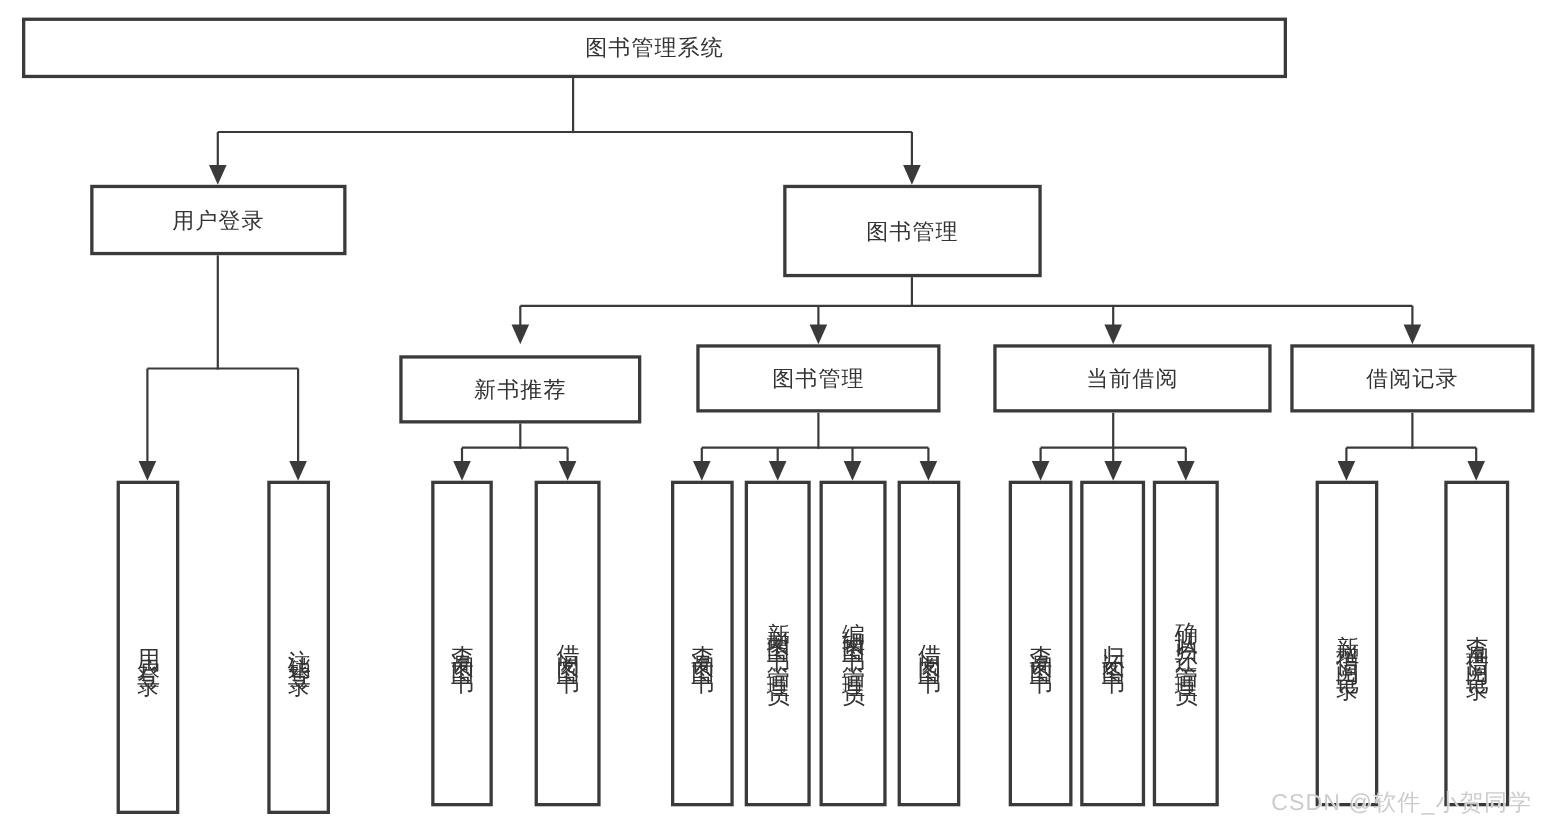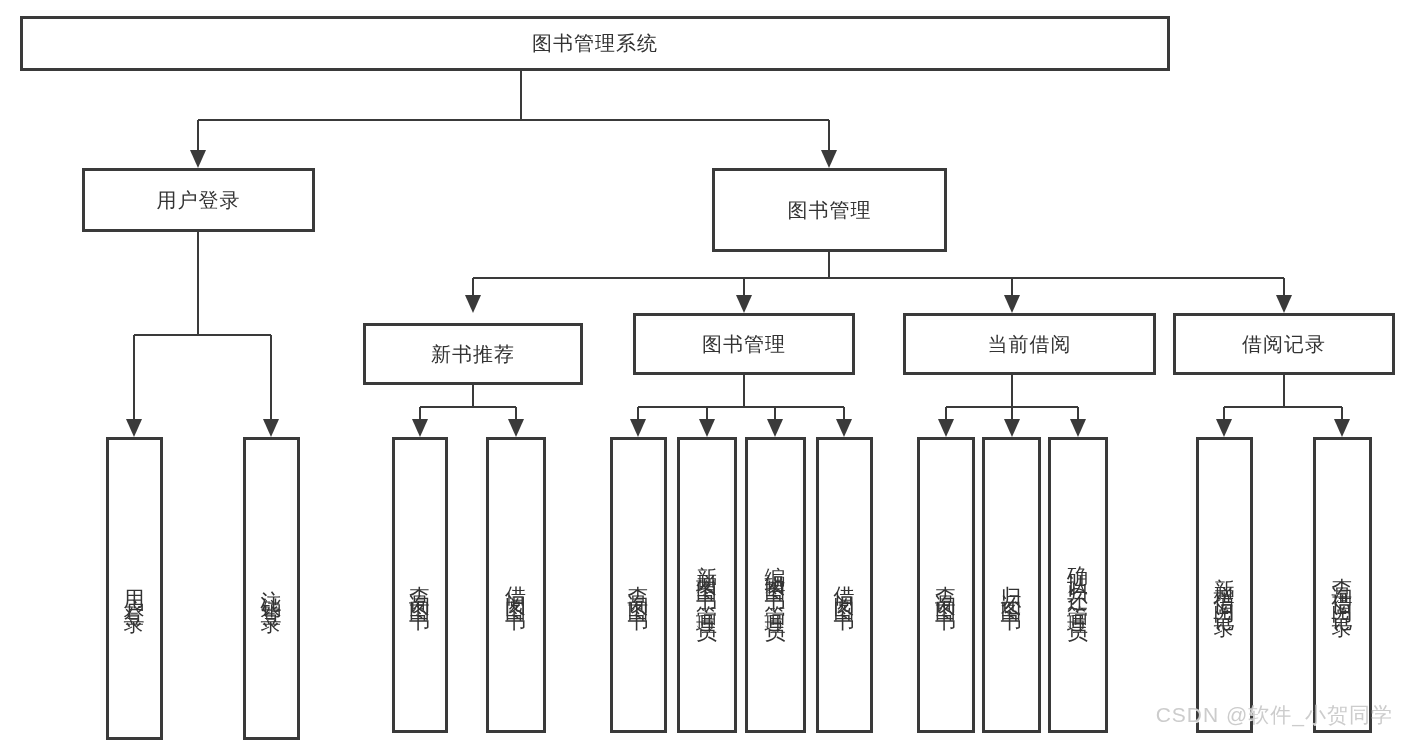--- a/index.html
+++ b/index.html
@@ -42,21 +42,21 @@
     writing-mode: vertical-rl;
     text-orientation: mixed;
     font-size: 21px;
     color: #333333;
     letter-spacing: 8px;
     line-height: 1;
   }
   .watermark {
     position: absolute;
     right: 12px;
-    bottom: 18px;
+    bottom: 4px;
     font-size: 21px;
     color: rgba(201, 201, 201, 0.95);
     text-shadow: 1px 1px 0 rgba(255,255,255,0.85);
     letter-spacing: 1px;
     z-index: 3;
     white-space: nowrap;
   }
 </style>
 </head>
 <body>

